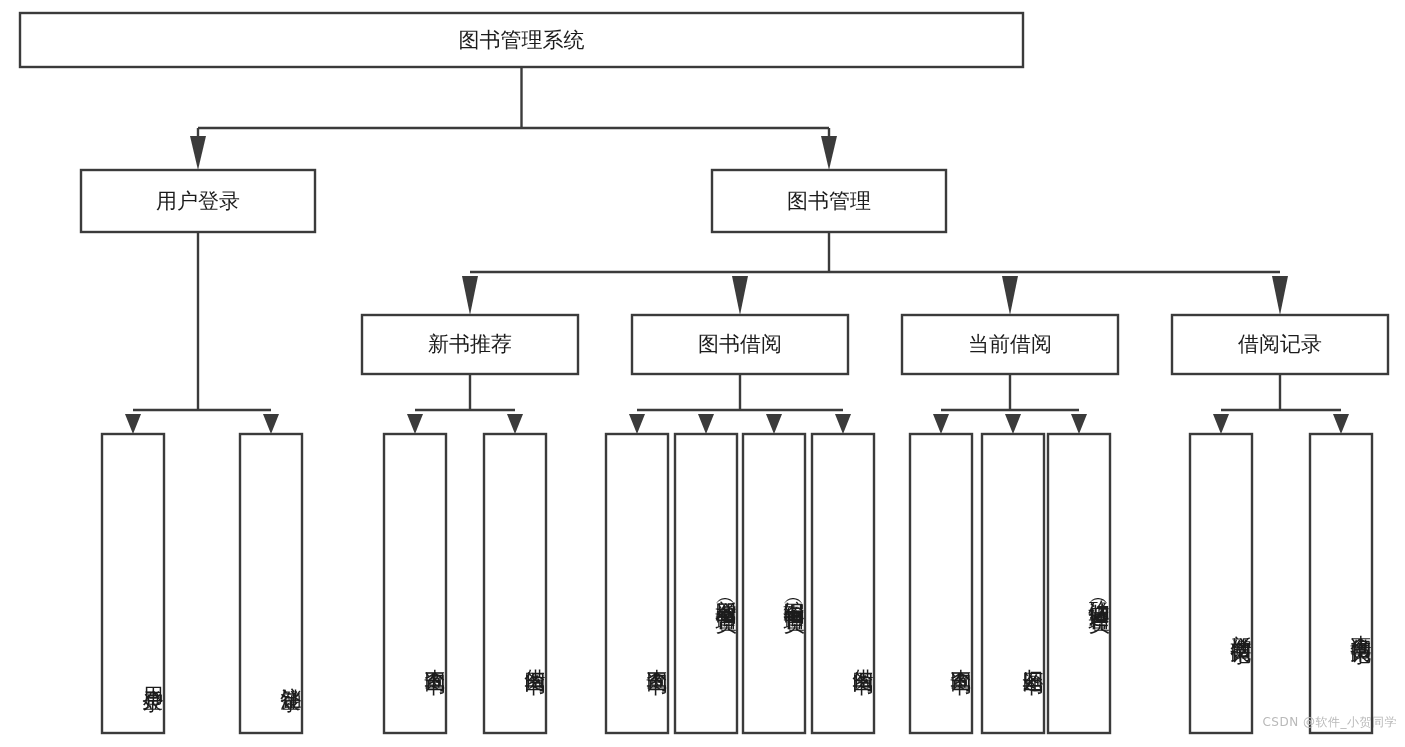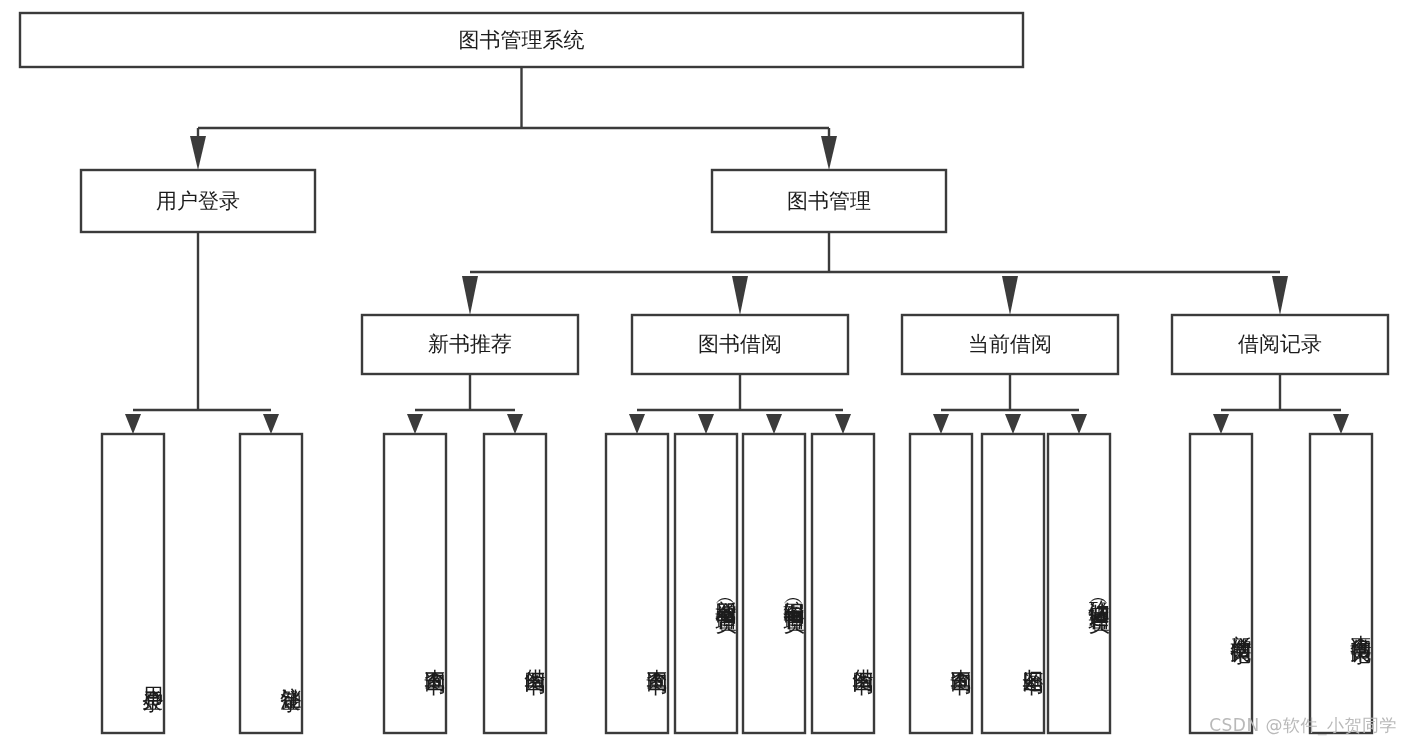--- a/index.html
+++ b/index.html
@@ -61,23 +61,23 @@
     font-size: 21px;
     line-height: 1.12;
     color: #1c1c1c;
     letter-spacing: 2px;
     white-space: nowrap;
     pointer-events: none;
   }
   .watermark {
     position: absolute;
     right: 8px;
-    bottom: 10px;
-    font-family: "DejaVu Sans", "Liberation Sans", sans-serif;
-    font-size: 17px;
+    bottom: 16px;
+    font-family: "DejaVu Sans", "Liberation Sans", sans-serif;
+    font-size: 12px;
     color: #b9b9b9;
     letter-spacing: 0.5px;
     user-select: none;
   }
 </style>
 </head>
 <body>
 
 <div id="diagram-root">
 

